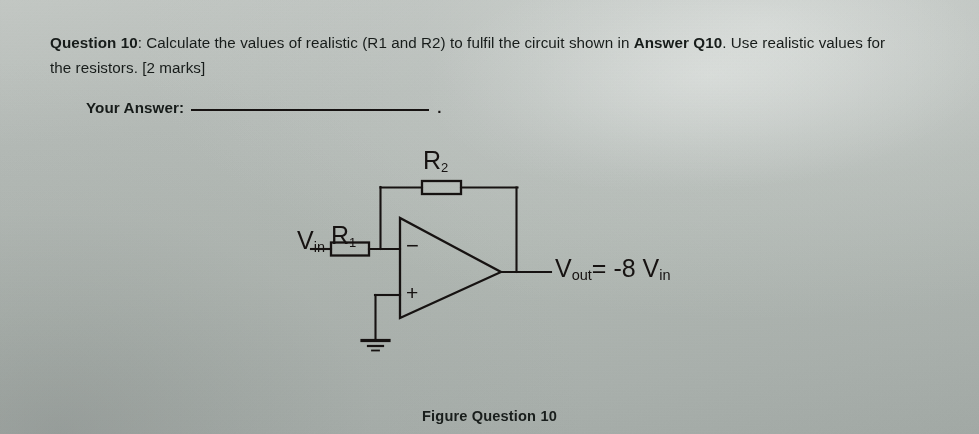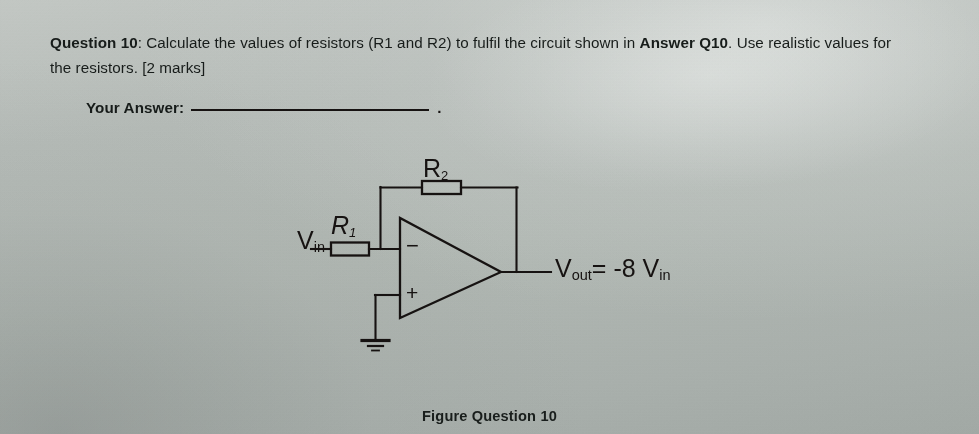--- a/index.html
+++ b/index.html
@@ -108,35 +108,35 @@
     position: absolute;
     color: #14100f;
     font-family: "Liberation Sans", sans-serif;
     white-space: nowrap;
   }
   .clabel .big { font-size: 25px; }
   .clabel .sub { font-size: 14.5px; vertical-align: -3px; }
   .clabel .subsm { font-size: 13px; vertical-align: -3px; }
 
   #lbl-vin  { left: 273px; top: 226px; margin-left: 24px; }
-  #lbl-r1   { left: 331px; top: 211px; font-style: italic; }
-  #lbl-r2   { left: 423px; top: 154px; }
+  #lbl-r1   { left: 331px; top: 221px; }
+  #lbl-r2   { left: 423px; top: 146px; }
   #lbl-vout { left: 555px; top: 254px; }
   #lbl-minus{ left: 406px; top: 233px; font-size: 22px; font-weight: 500; }
   #lbl-plus { left: 406px; top: 281px; font-size: 21px; }
 </style>
 </head>
 <body>
 
 <div id="page">
 
   <div id="glare"></div>
 
   <div class="qtext">
-    <b>Question 10</b><span>:</span><span> Calculate the values of resistors (R1 and R2) to fulfil the circuit shown in </span><b>Answer Q10</b><span>. Use realistic values for the resistors. [2 marks]</span>
+    <b>Question 10</b><span>:</span><span> Calculate the values of realistic (R1 and R2) to fulfil the circuit shown in </span><b>Answer Q10</b><span>. Use realistic values for the resistors. [2 marks]</span>
   </div>
 
   <div class="answer-row">
     <span class="answer-label">Your Answer:</span>
     <span class="answer-blank"></span>
     <span class="answer-period">.</span>
   </div>
 
   <svg id="circuit" viewBox="0 0 979 434">
     <g fill="none" stroke="#14100f" stroke-width="2.1" stroke-linecap="square">

